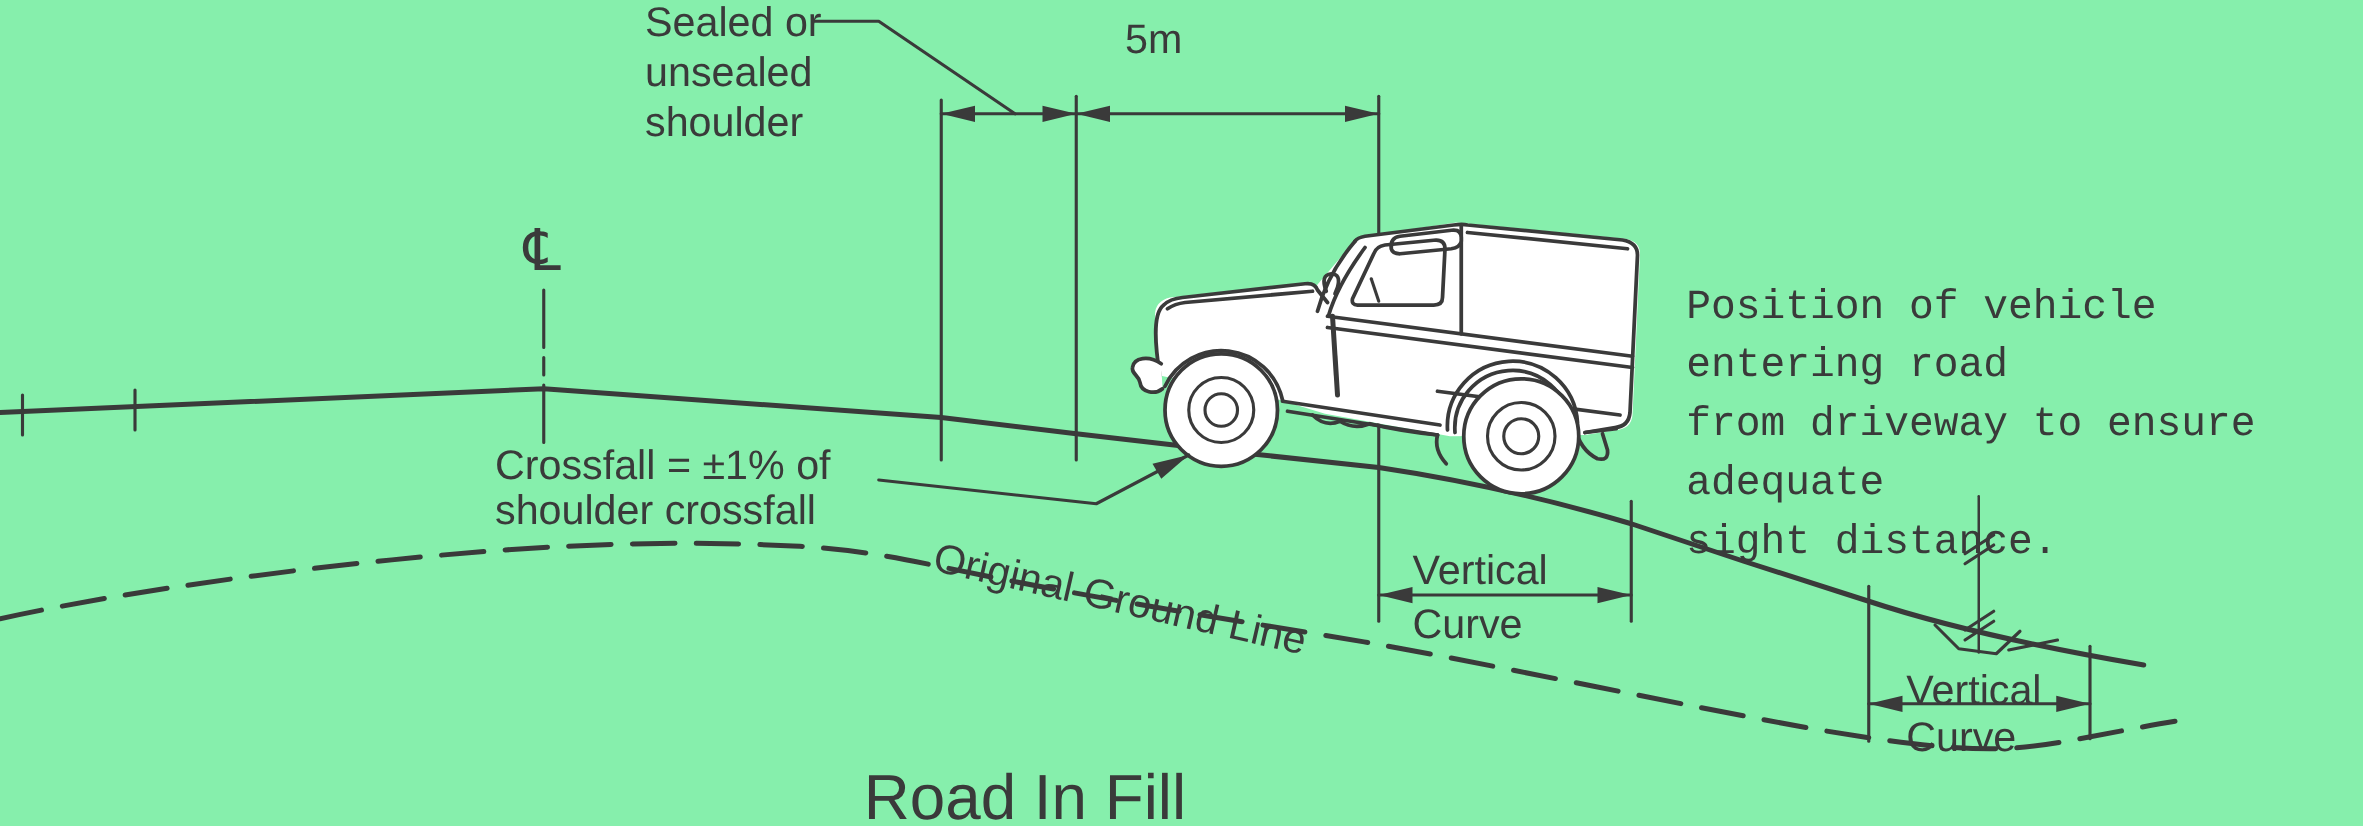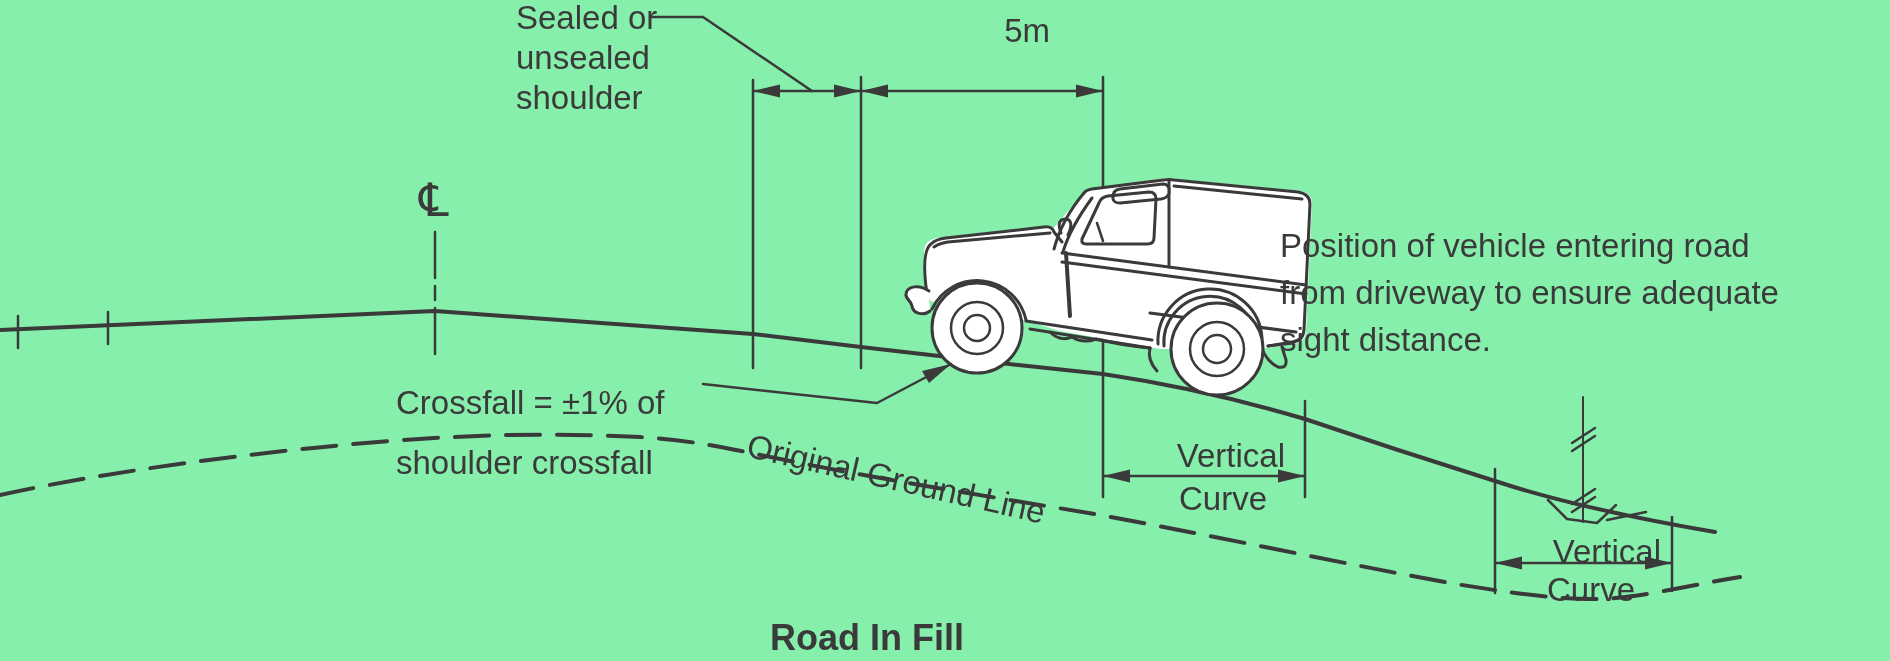--- a/index.html
+++ b/index.html
@@ -2,34 +2,34 @@
 <html><head>
 <meta charset="utf-8">
 <style>
   html,body{margin:0;padding:0;background:#ffffff;}
   #stage{
     position:relative;width:1890px;height:661px;background:#86efac;
     font-family:"Liberation Sans",sans-serif;color:#3a3a3a;overflow:hidden;
   }
   #diagram-svg{position:absolute;left:0;top:0;}
   .lbl{position:absolute;font-size:33px;line-height:40px;color:#3a3a3a;white-space:pre-line;}
-  .ctr{text-align:right;}
+  .ctr{text-align:left;}
   .lbl-shoulder-note{left:516px;top:-2px;line-height:40px;}
   .lbl-5m{left:900px;top:11px;width:150px;}
   .lbl-3m{left:880px;top:46px;width:200px;}
   .lbl-cl{left:408px;top:180px;width:52px;text-align:center;font-size:46px;
           font-family:"DejaVu Sans","Liberation Sans",sans-serif;}
-  .lbl-crossfall{left:396px;top:354px;line-height:60px;margin-top:19px;}
+  .lbl-crossfall{left:396px;top:354px;line-height:36px;}
   .lbl-ogl{left:752px;top:426px;transform:rotate(12.8deg);transform-origin:0 0;white-space:nowrap;}
-  .lbl-position{left:1280px;top:222px;line-height:47px;}
+  .lbl-position{left:1349px;top:222px;line-height:47px;font-family:Liberation Mono, monospace;}
   .lbl-vc1a{left:1130px;top:436px;width:155px;}
   .lbl-vc1b{left:1130px;top:479px;width:137px;}
   .lbl-vc2a{left:1525px;top:532px;width:136px;}
   .lbl-vc2b{left:1525px;top:570px;width:110px;}
-  .lbl-title{left:664px;top:618px;width:300px;font-size:36px;font-weight:bold;}
+  .lbl-title{left:691px;top:618px;width:300px;font-size:51px;font-weight:normal;}
 </style>
 </head>
 <body>
 
 <div id="stage">
 
   <svg id="diagram-svg" width="1890" height="661" viewBox="0 0 1890 661" fill="none" stroke="#3a3a3a" stroke-linecap="round" stroke-linejoin="round">
 
     <path d="M1103,77 V497" stroke-width="2.5"></path>
 

